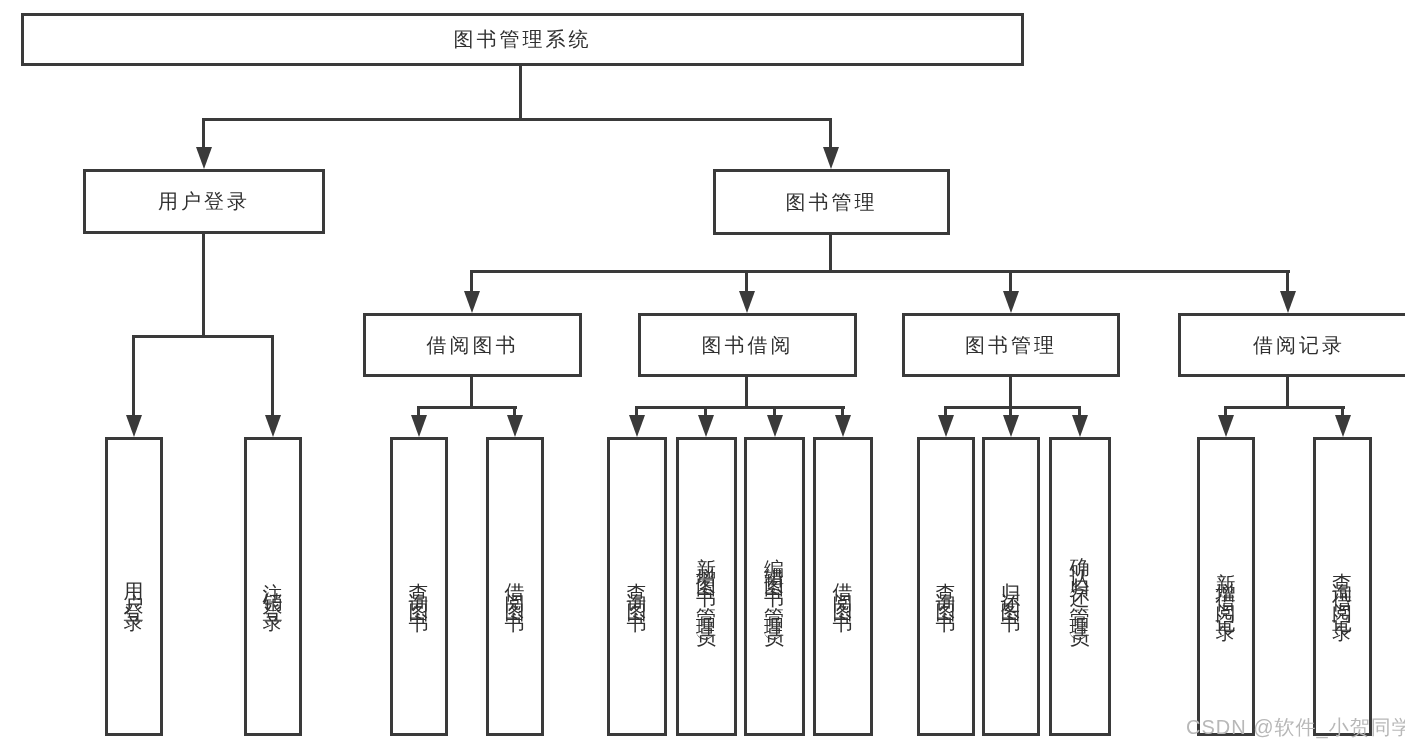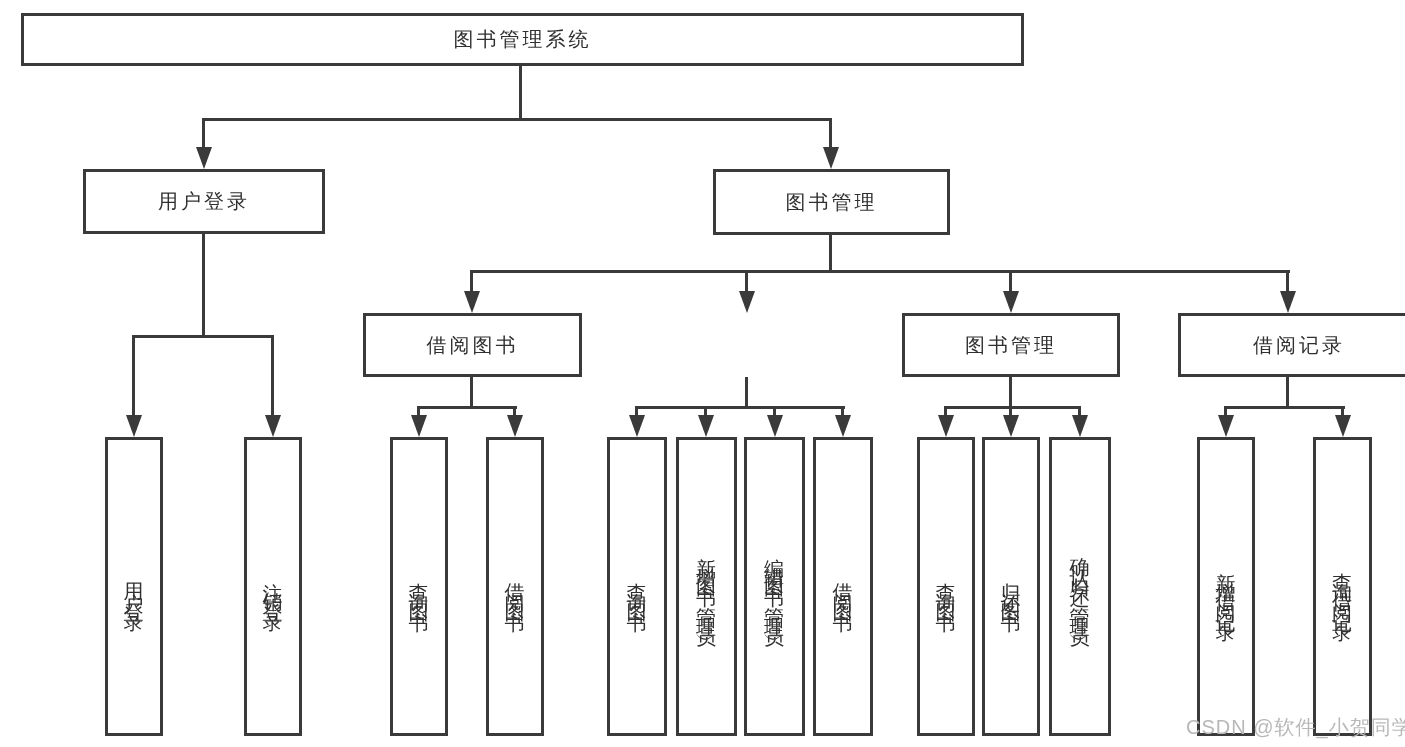--- a/index.html
+++ b/index.html
@@ -66,20 +66,23 @@
   <div class="ah" style="left:464px;top:291px"></div>
   <div class="vl" style="left:745px;top:270px;height:23px"></div>
   <div class="ah" style="left:739px;top:291px"></div>
   <div class="vl" style="left:1009px;top:270px;height:23px"></div>
   <div class="ah" style="left:1003px;top:291px"></div>
   <div class="vl" style="left:1286px;top:270px;height:23px"></div>
   <div class="ah" style="left:1280px;top:291px"></div>
 
   <div class="box" style="left:363px;top:313px;width:219px;height:64px">
     <span class="lbl">借阅图书</span>
+  </div>
+  <div class="box" style="left:638px;top:313px;width:219px;height:64px">
+    <span class="lbl">图书借阅</span>
   </div>
   <div class="box" style="left:902px;top:313px;width:218px;height:64px">
     <span class="lbl">图书管理</span>
   </div>
   <div class="box" style="left:1178px;top:313px;width:242px;height:64px">
     <span class="lbl">借阅记录</span>
   </div>
 
   <div class="vl" style="left:470px;top:377px;height:32px"></div>
   <div class="hl" style="left:417px;top:406px;width:100px"></div>

